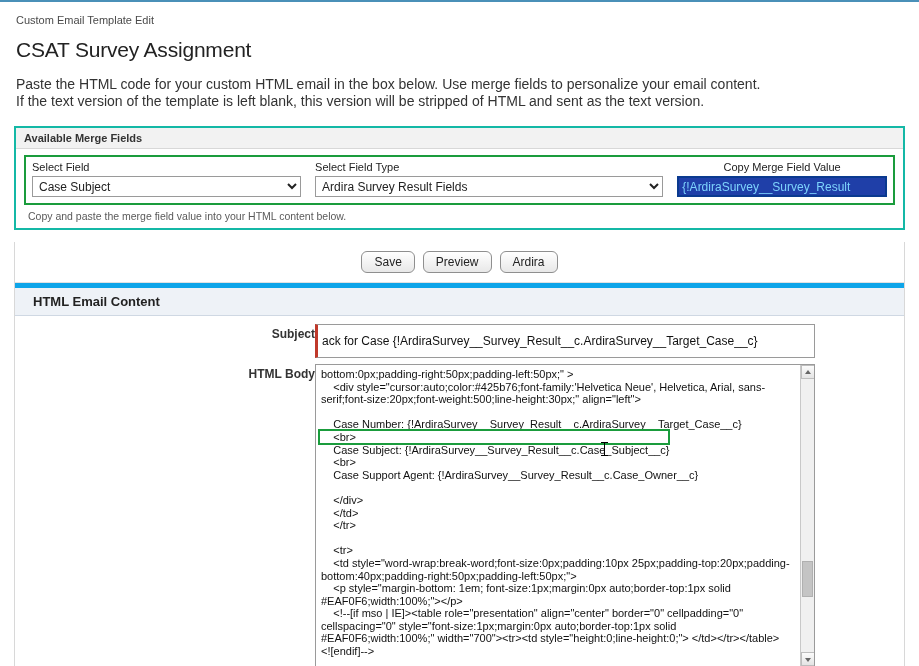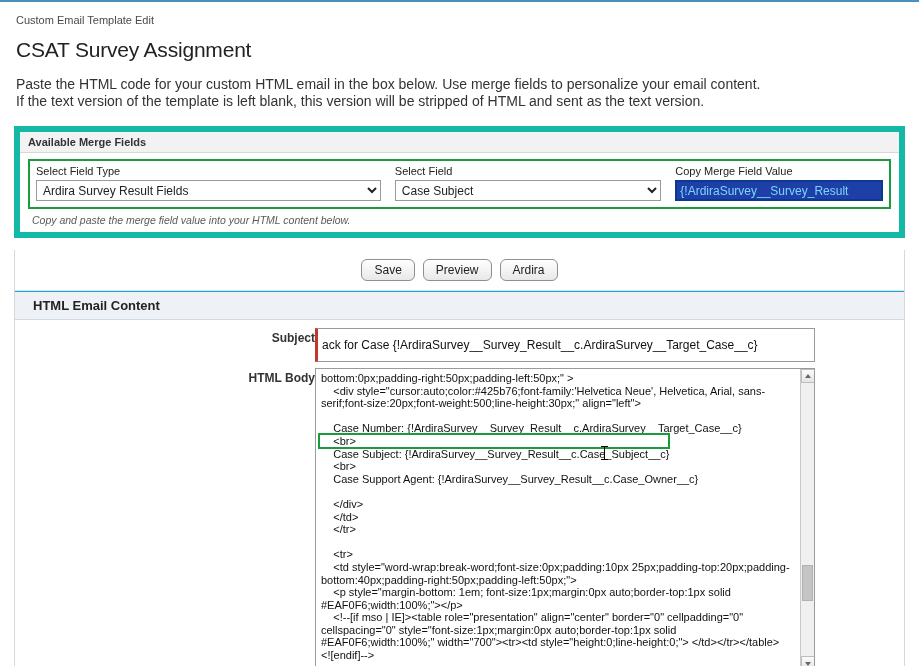--- a/index.html
+++ b/index.html
@@ -42,21 +42,21 @@
   }
   .instructions {
     font-size: 14px;
     color: #333333;
     line-height: 17px;
     margin: 0 0 16px 2px;
   }
 
   
   .panel {
-    border: 6px solid #14b8a6;
+    border: 2px solid #14b8a6;
     background: #ffffff;
     margin: 14px 0 0 0;
   }
   .panel-header {
     background: #f2f2f2;
     border-bottom: 1px solid #d8d8d8;
     font-size: 11px;
     font-weight: bold;
     color: #333333;
     padding: 4px 8px;
@@ -65,21 +65,21 @@
     border: 2px solid #1a9c3c;
     margin: 6px 8px 2px 8px;
     padding: 4px 6px 6px 6px;
     display: flex;
     align-items: flex-end;
     gap: 14px;
   }
   .field-col { display: flex; flex-direction: column; }
   .field-col.type { width: 352px; }
   .field-col.field { width: 272px; }
-  .field-col.value { width: 212px; }
+  .field-col.value { width: 212px; text-align: center; }
   .field-label {
     font-size: 11px;
     color: #222222;
     margin-bottom: 3px;
   }
   select.ui-select {
     font-family: "Liberation Sans", sans-serif;
     font-size: 12px;
     height: 21px;
     border: 1px solid #9a9a9a;
@@ -98,21 +98,20 @@
     padding: 2px 3px;
     height: 21px;
     box-sizing: border-box;
     white-space: nowrap;
     overflow: hidden;
     display: flex;
     align-items: center;
   }
   .panel-note {
     font-size: 10.5px;
-    font-style: italic;
     color: #5a5a5a;
     padding: 3px 8px 6px 12px;
   }
 
   
   .actions-card {
     border: 1px solid #d8d8d8;
     border-top: none;
     background: #ffffff;
     margin-top: 12px;
@@ -131,21 +130,21 @@
     border: 1px solid #8f8f8f;
     background: linear-gradient(#ffffff, #e8e8e8);
     color: #222222;
     padding: 2px 12px;
     height: 22px;
     border-radius: 6px;
     cursor: pointer;
   }
   .section-header {
     background: #eef2f7;
-    border-top: 1px solid #0ea5e9;
+    border-top: 5px solid #0ea5e9;
     border-bottom: 1px solid #cfd8e3;
     font-size: 13px;
     font-weight: bold;
     color: #222222;
     padding: 6px 10px 6px 18px;
   }
   .form-rows { padding: 8px 0 6px 0; }
   .form-row {
     display: flex;
     align-items: flex-start;
@@ -283,31 +282,31 @@
 
     <div class="instructions">
       <div>Paste the HTML code for your custom HTML email in the box below. Use merge fields to personalize your email content.</div>
       <div>If the text version of the template is left blank, this version will be stripped of HTML and sent as the text version.</div>
     </div>
 
     <div class="panel">
       <div class="panel-header">Available Merge Fields</div>
 
       <div class="merge-outline">
+        <div class="field-col field">
+          <div class="field-label">Select Field</div>
+          <select class="ui-select">
+            <option>Case Subject</option>
+          </select>
+        </div>
+
         <div class="field-col type">
           <div class="field-label">Select Field Type</div>
           <select class="ui-select">
             <option>Ardira Survey Result Fields</option>
-          </select>
-        </div>
-
-        <div class="field-col field">
-          <div class="field-label">Select Field</div>
-          <select class="ui-select">
-            <option>Case Subject</option>
           </select>
         </div>
 
         <div class="field-col value">
           <div class="field-label">Copy Merge Field Value</div>
           <div class="merge-value">{!ArdiraSurvey__Survey_Result</div>
         </div>
       </div>
 
       <div class="panel-note">Copy and paste the merge field value into your HTML content below.</div>

